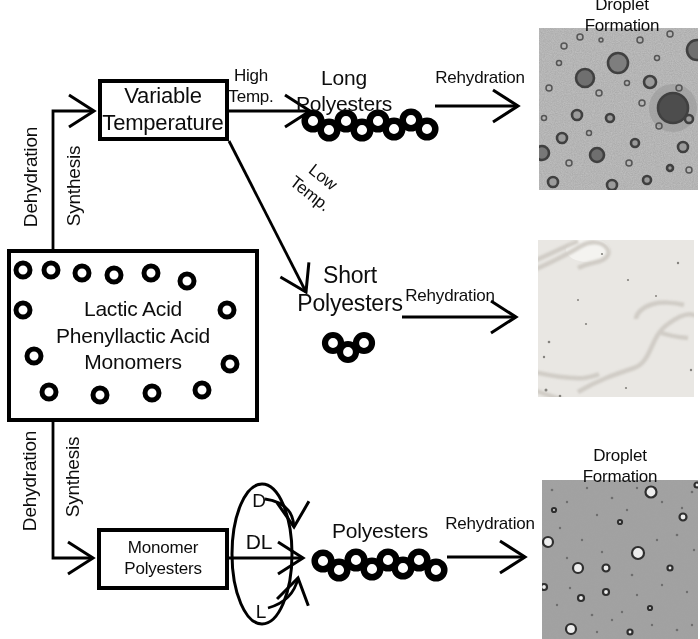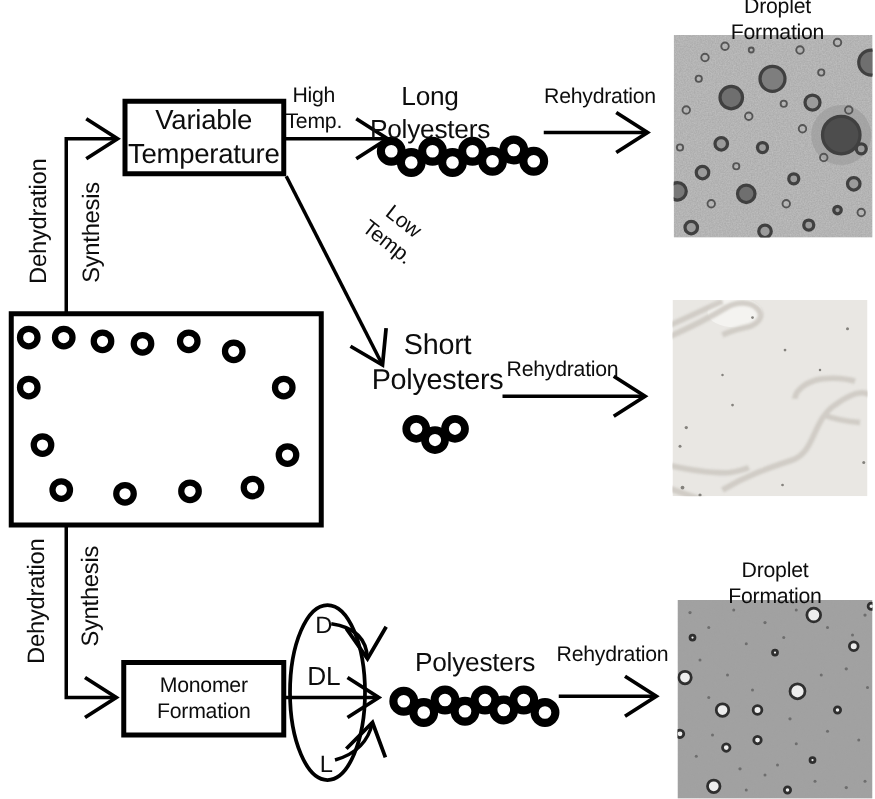--- a/index.html
+++ b/index.html
@@ -232,22 +232,25 @@
         <circle cx="78" cy="42" r="2"></circle>
           <circle cx="128" cy="88" r="2.5"></circle>
         <circle cx="108" cy="128" r="2"></circle>
           <circle cx="88" cy="152" r="2.5"></circle>
       </g>
     </svg>
   </div>
 
   <div class="lbl" style="left:163px;top:110px;font-size:22px">Variable
 Temperature</div>
+  <div class="lbl" style="left:133px;top:336px;font-size:21px;line-height:1.27">Lactic Acid
+Phenyllactic Acid
+Monomers</div>
   <div class="lbl" style="left:163px;top:559px;font-size:17px">Monomer
-Formation</div>
+Polyesters</div>
 
   <div class="lbl rot" style="left:31px;top:177px;font-size:19px">Dehydration</div>
   <div class="lbl rot" style="left:74px;top:186px;font-size:19px">Synthesis</div>
   <div class="lbl rot" style="left:30px;top:481px;font-size:19px">Dehydration</div>
   <div class="lbl rot" style="left:73px;top:477px;font-size:19px">Synthesis</div>
 
   <div class="lbl" style="left:251px;top:87px;font-size:17px">High
 Temp.</div>
   <div class="lbl rot38" style="left:316px;top:186px;font-size:17px">Low
 Temp.</div>

